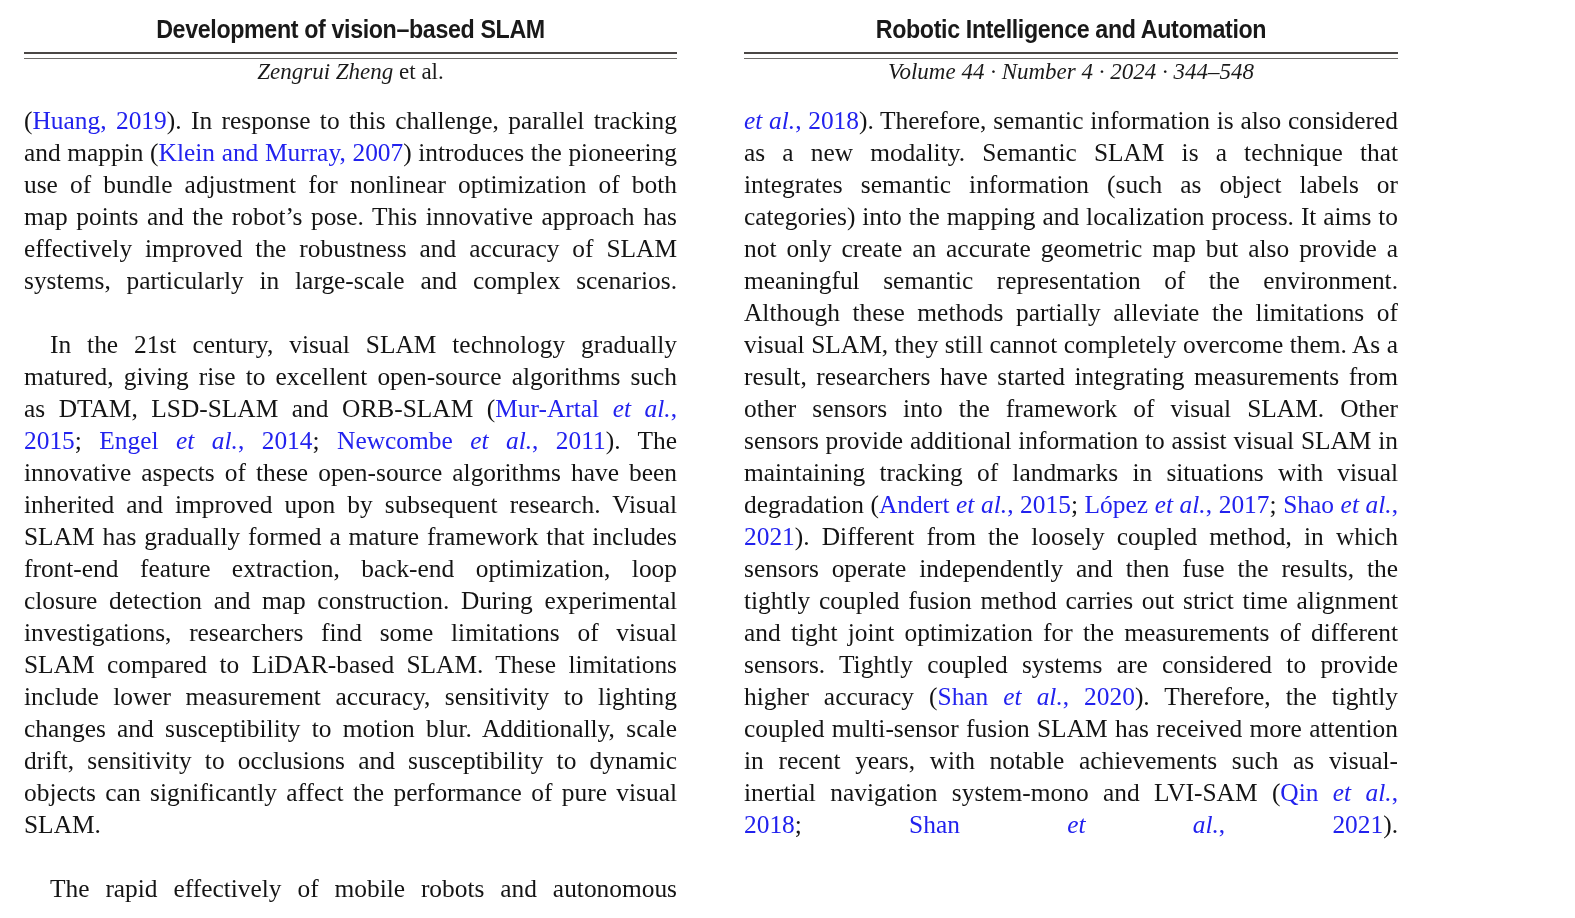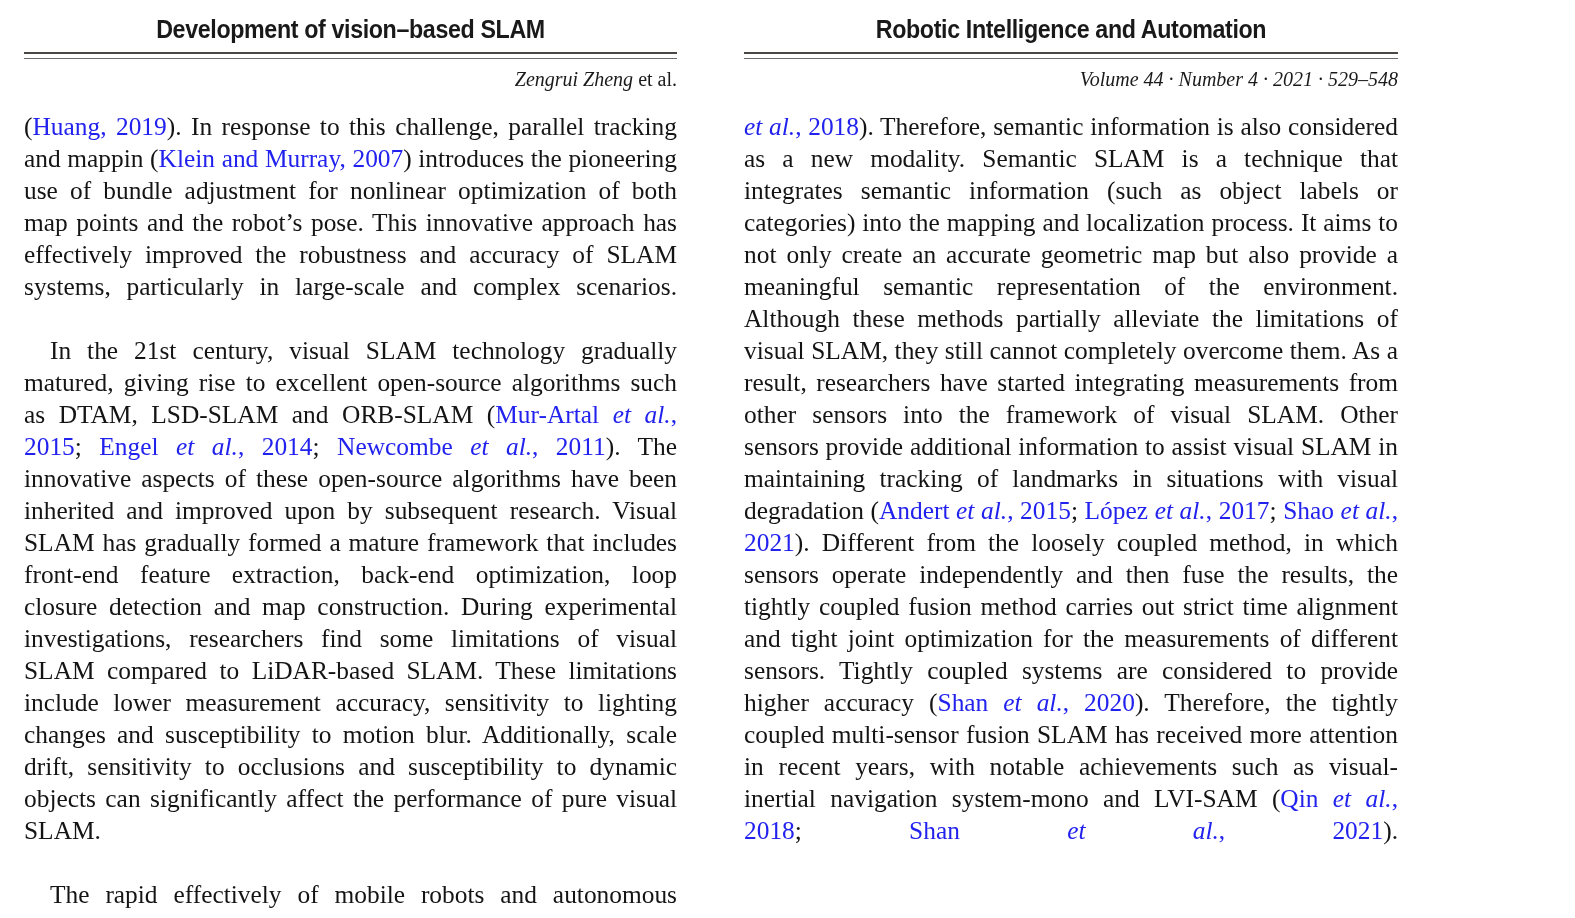--- a/index.html
+++ b/index.html
@@ -53,23 +53,22 @@
 
   .runhead-rule {
     margin-top: 8px;
     height: 4px;
     border-top: 2px solid #4a4745;
     border-bottom: 1px solid #6d6a67;
     background: #ffffff;
   }
 
   .runhead-sub {
-    text-align: right;
-    font-size: 20px;
-    padding-top: 9px;
+    text-align: center;
+    font-size: 23px;
     color: #1a1a1a;
     white-space: nowrap;
   }
   .runhead-sub i { font-style: italic; }
 
   
   .body-text {
     margin-top: 19px;
     font-size: 25.4px;
     line-height: 32px;
@@ -126,21 +125,21 @@
 
       </div>
     </div>
 
     <div class="column column-right">
 
       <div class="runhead-title">Robotic Intelligence and Automation</div>
 
       <div class="runhead-rule"></div>
 
-      <div class="runhead-sub"><i>Volume 44 · Number 4 · 2021 · 529–548</i></div>
+      <div class="runhead-sub"><i>Volume 44 · Number 4 · 2024 · 344–548</i></div>
 
       <div class="body-text">
 
         <p><a class="cite" href="#"><i>et al.</i>, 2018</a><span>). Therefore, semantic information is also considered as a new modality. Semantic SLAM is a technique that integrates semantic information (such as object labels or categories) into the mapping and localization process. It aims to not only create an accurate geometric map but also provide a meaningful semantic representation of the environment. Although these methods partially alleviate the limitations of visual SLAM, they still cannot completely overcome them. As a result, researchers have started integrating measurements from other sensors into the framework of visual SLAM. Other sensors provide additional information to assist visual SLAM in maintaining tracking of landmarks in situations with visual degradation (</span><a class="cite" href="#">Andert <i>et al.</i>, 2015</a><span>; </span><a class="cite" href="#">López <i>et al.</i>, 2017</a><span>; </span><a class="cite" href="#">Shao <i>et al.</i>, 2021</a><span>). Different from the loosely coupled method, in which sensors operate independently and then fuse the results, the tightly coupled fusion method carries out strict time alignment and tight joint optimization for the measurements of different sensors. Tightly coupled systems are considered to provide higher accuracy (</span><a class="cite" href="#">Shan <i>et al.</i>, 2020</a><span>). Therefore, the tightly coupled multi-sensor fusion SLAM has received more attention in recent years, with notable achievements such as visual-inertial navigation system-mono and LVI-SAM (</span><a class="cite" href="#">Qin <i>et al.</i>, 2018</a><span>; </span><a class="cite" href="#">Shan <i>et al.</i>, 2021</a><span>).</span></p>
 
       </div>
     </div>
 
   </div>
 </div>

